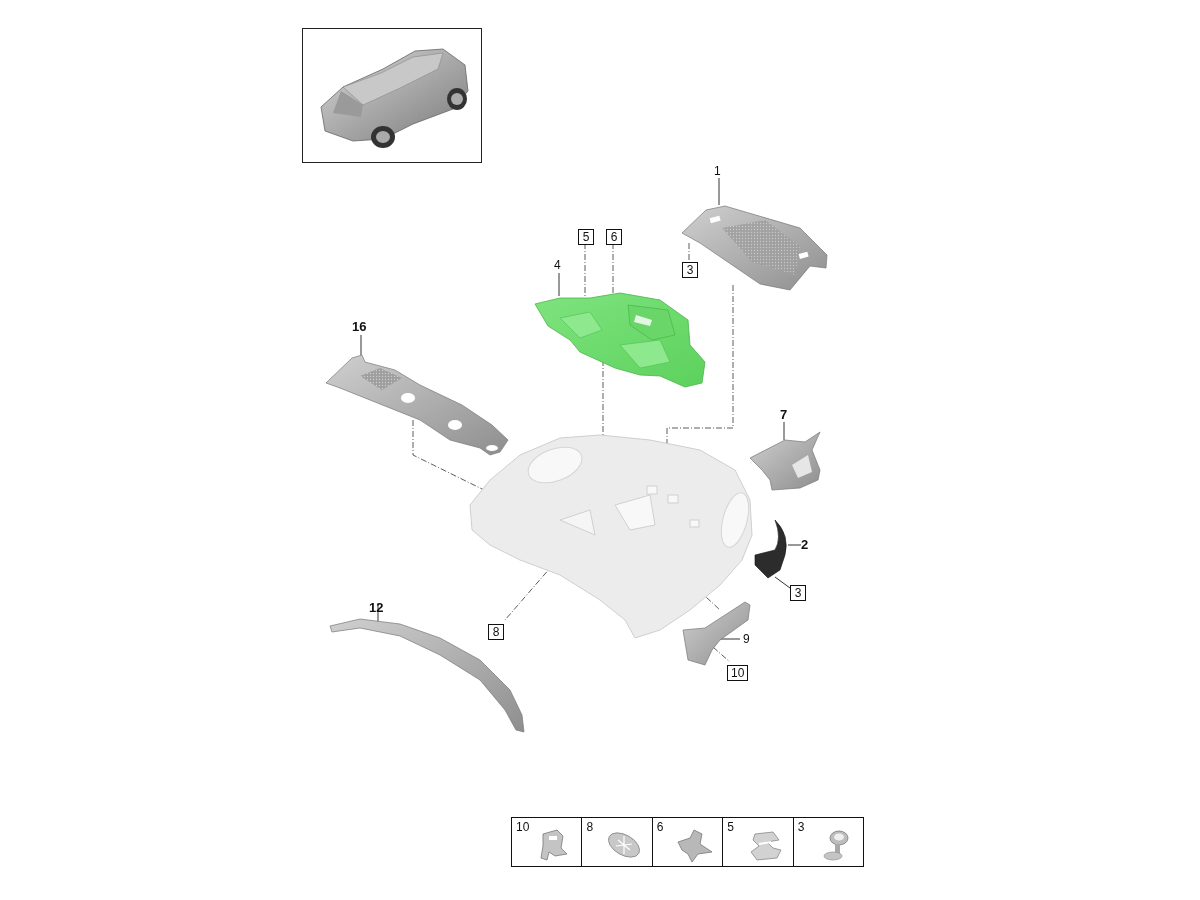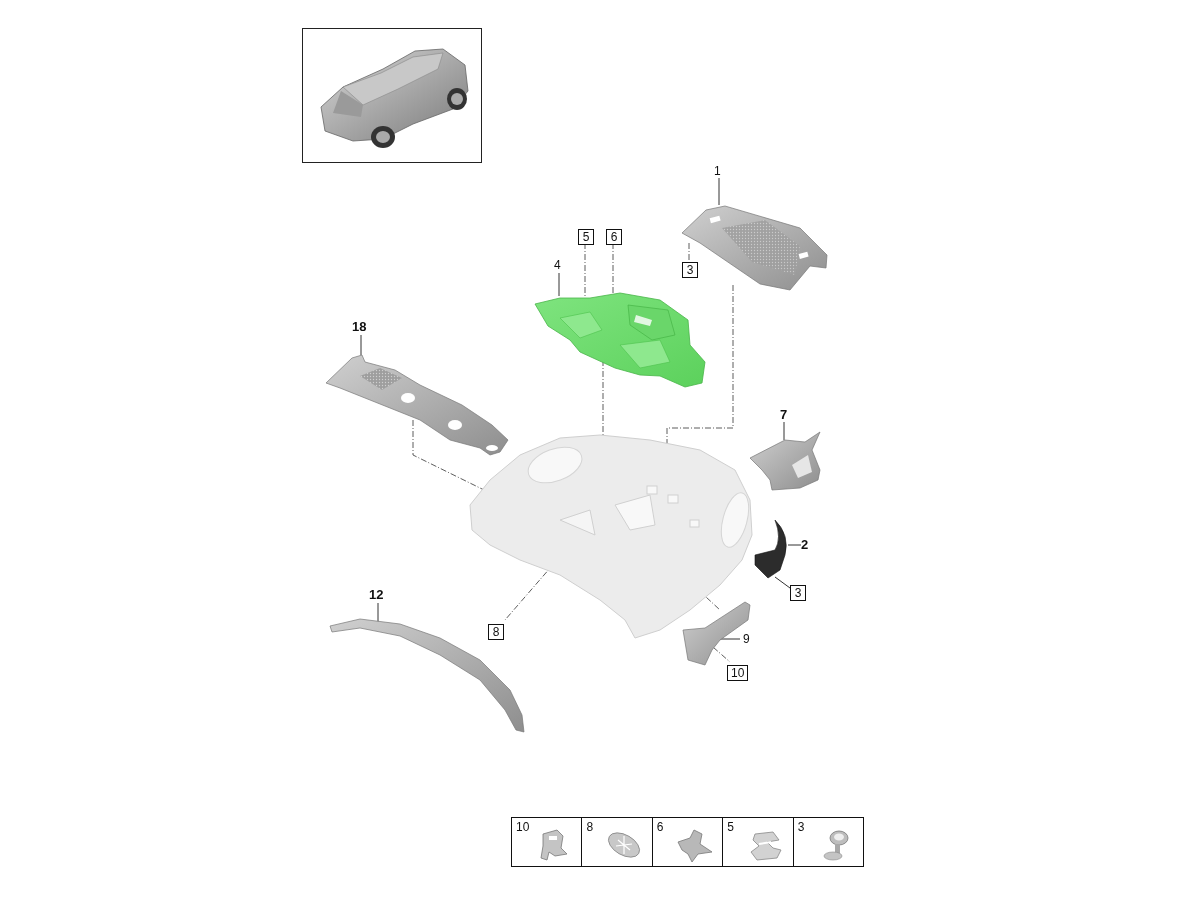--- a/index.html
+++ b/index.html
@@ -133,22 +133,22 @@
 <div class="callout bold" style="left:801px; top:538px;">2</div>
 <div class="callout boxed" style="left:682px; top:262px;">3</div>
 <div class="callout boxed" style="left:790px; top:585px;">3</div>
 <div class="callout" style="left:554px; top:258px;">4</div>
 <div class="callout boxed" style="left:578px; top:229px;">5</div>
 <div class="callout boxed" style="left:606px; top:229px;">6</div>
 <div class="callout bold" style="left:780px; top:408px;">7</div>
 <div class="callout boxed" style="left:488px; top:624px;">8</div>
 <div class="callout" style="left:743px; top:632px;">9</div>
 <div class="callout boxed" style="left:727px; top:665px;">10</div>
-<div class="callout bold" style="left:352px; top:320px;">18</div>
-<div class="callout bold" style="left:369px; top:588px;">12</div>
+<div class="callout bold" style="left:352px; top:320px;">16</div>
+<div class="callout bold" style="left:369px; top:601px;">12</div>
 
 <div class="legend">
   <div class="legend-cell">
     <span class="legend-num">10</span>
     <svg class="legend-icon" viewBox="0 0 40 38">
       <path d="M10,8 L24,4 L30,10 L28,22 L34,28 L22,30 L16,26 L14,34 L8,32 L10,20 Z" fill="#c4c4c4" stroke="#777" stroke-width="0.8"></path>
       <rect x="16" y="10" width="8" height="4" fill="#fff"></rect>
     </svg>
   </div>
   <div class="legend-cell">

